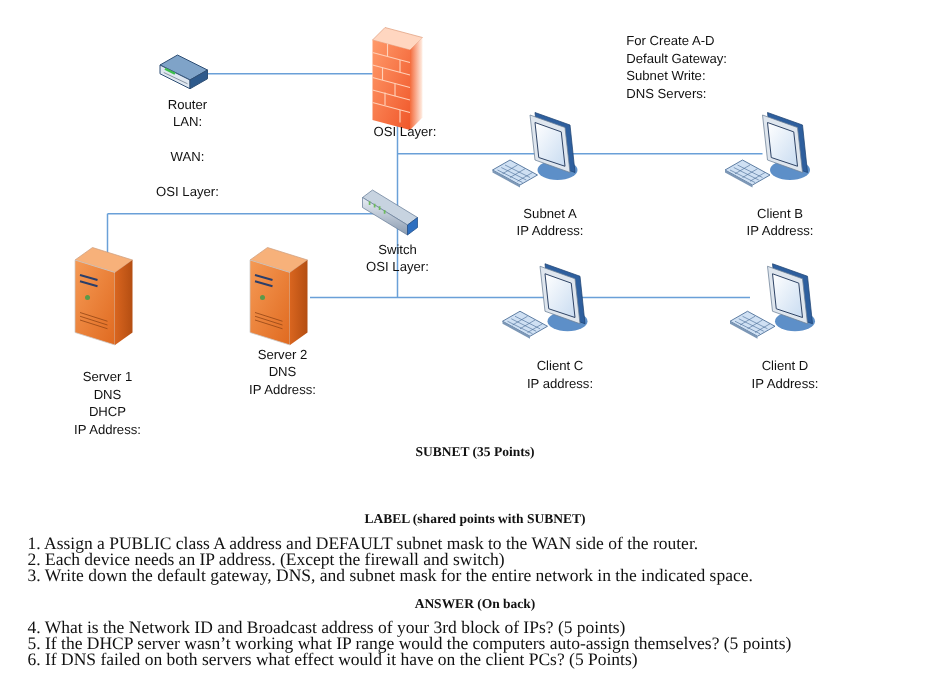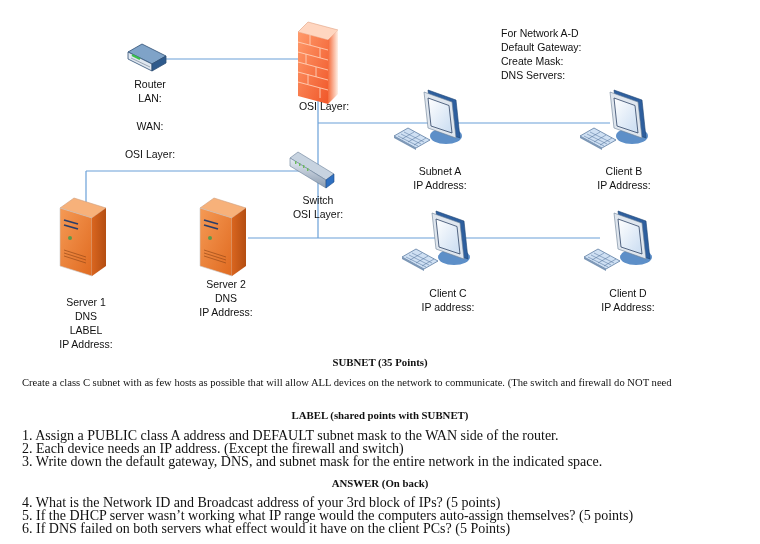--- a/index.html
+++ b/index.html
@@ -200,64 +200,63 @@
 <div class="lbl" style="left:118px; top:77px; width:64px;">
   <div>Router</div>
   <div>LAN:</div>
 </div>
 <div class="lbl" style="left:118px; top:119px; width:64px;">WAN:</div>
 <div class="lbl" style="left:105px; top:147px; width:90px;">OSI Layer:</div>
 
 <div class="lbl" style="left:284px; top:99px; width:80px;">OSI Layer:</div>
 
 <div class="lbl lbl-left" style="left:501px; top:26px;">
-  <div>For Network A-D</div>
+  <div>For Create A-D</div>
   <div>Default Gateway:</div>
-  <div>Create Mask:</div>
+  <div>Subnet Write:</div>
   <div>DNS Servers:</div>
 </div>
 
 <div class="lbl" style="left:400px; top:164px; width:80px;">
   <div>Subnet A</div>
   <div>IP Address:</div>
 </div>
 <div class="lbl" style="left:584px; top:164px; width:80px;">
   <div>Client B</div>
   <div>IP Address:</div>
 </div>
 
 <div class="lbl" style="left:278px; top:193px; width:80px;">
   <div>Switch</div>
   <div>OSI Layer:</div>
 </div>
 
 <div class="lbl" style="left:46px; top:295px; width:80px;">
   <div>Server 1</div>
   <div>DNS</div>
-  <div>LABEL</div>
+  <div>DHCP</div>
   <div>IP Address:</div>
 </div>
 <div class="lbl" style="left:186px; top:277px; width:80px;">
   <div>Server 2</div>
   <div>DNS</div>
   <div>IP Address:</div>
 </div>
 
 <div class="lbl" style="left:408px; top:286px; width:80px;">
   <div>Client C</div>
   <div>IP address:</div>
 </div>
 <div class="lbl" style="left:588px; top:286px; width:80px;">
   <div>Client D</div>
   <div>IP Address:</div>
 </div>
 
 <div class="heading" style="top:356px;">SUBNET (35 Points)</div>
 <div class="para" style="top:377px;">
-  <div>Create a class C subnet with as few hosts as possible that will allow ALL devices on the network to communicate. (The switch and firewall do NOT need</div>
 </div>
 
 <div class="heading" style="top:409px;text-align:center;">LABEL (shared points with SUBNET)</div>
 <div class="item" style="top:430px;">1. Assign a PUBLIC class A address and DEFAULT subnet mask to the WAN side of the router.</div>
 <div class="item" style="top:443px;">2. Each device needs an IP address. (Except the firewall and switch)</div>
 <div class="item" style="top:456px;">3. Write down the default gateway, DNS, and subnet mask for the entire network in the indicated space.</div>
 
 <div class="heading" style="top:477px;">ANSWER (On back)</div>
 <div class="item" style="top:497px;">4. What is the Network ID and Broadcast address of your 3rd block of IPs? (5 points)</div>
 <div class="item" style="top:510px;">5. If the DHCP server wasn’t working what IP range would the computers auto-assign themselves? (5 points)</div>

